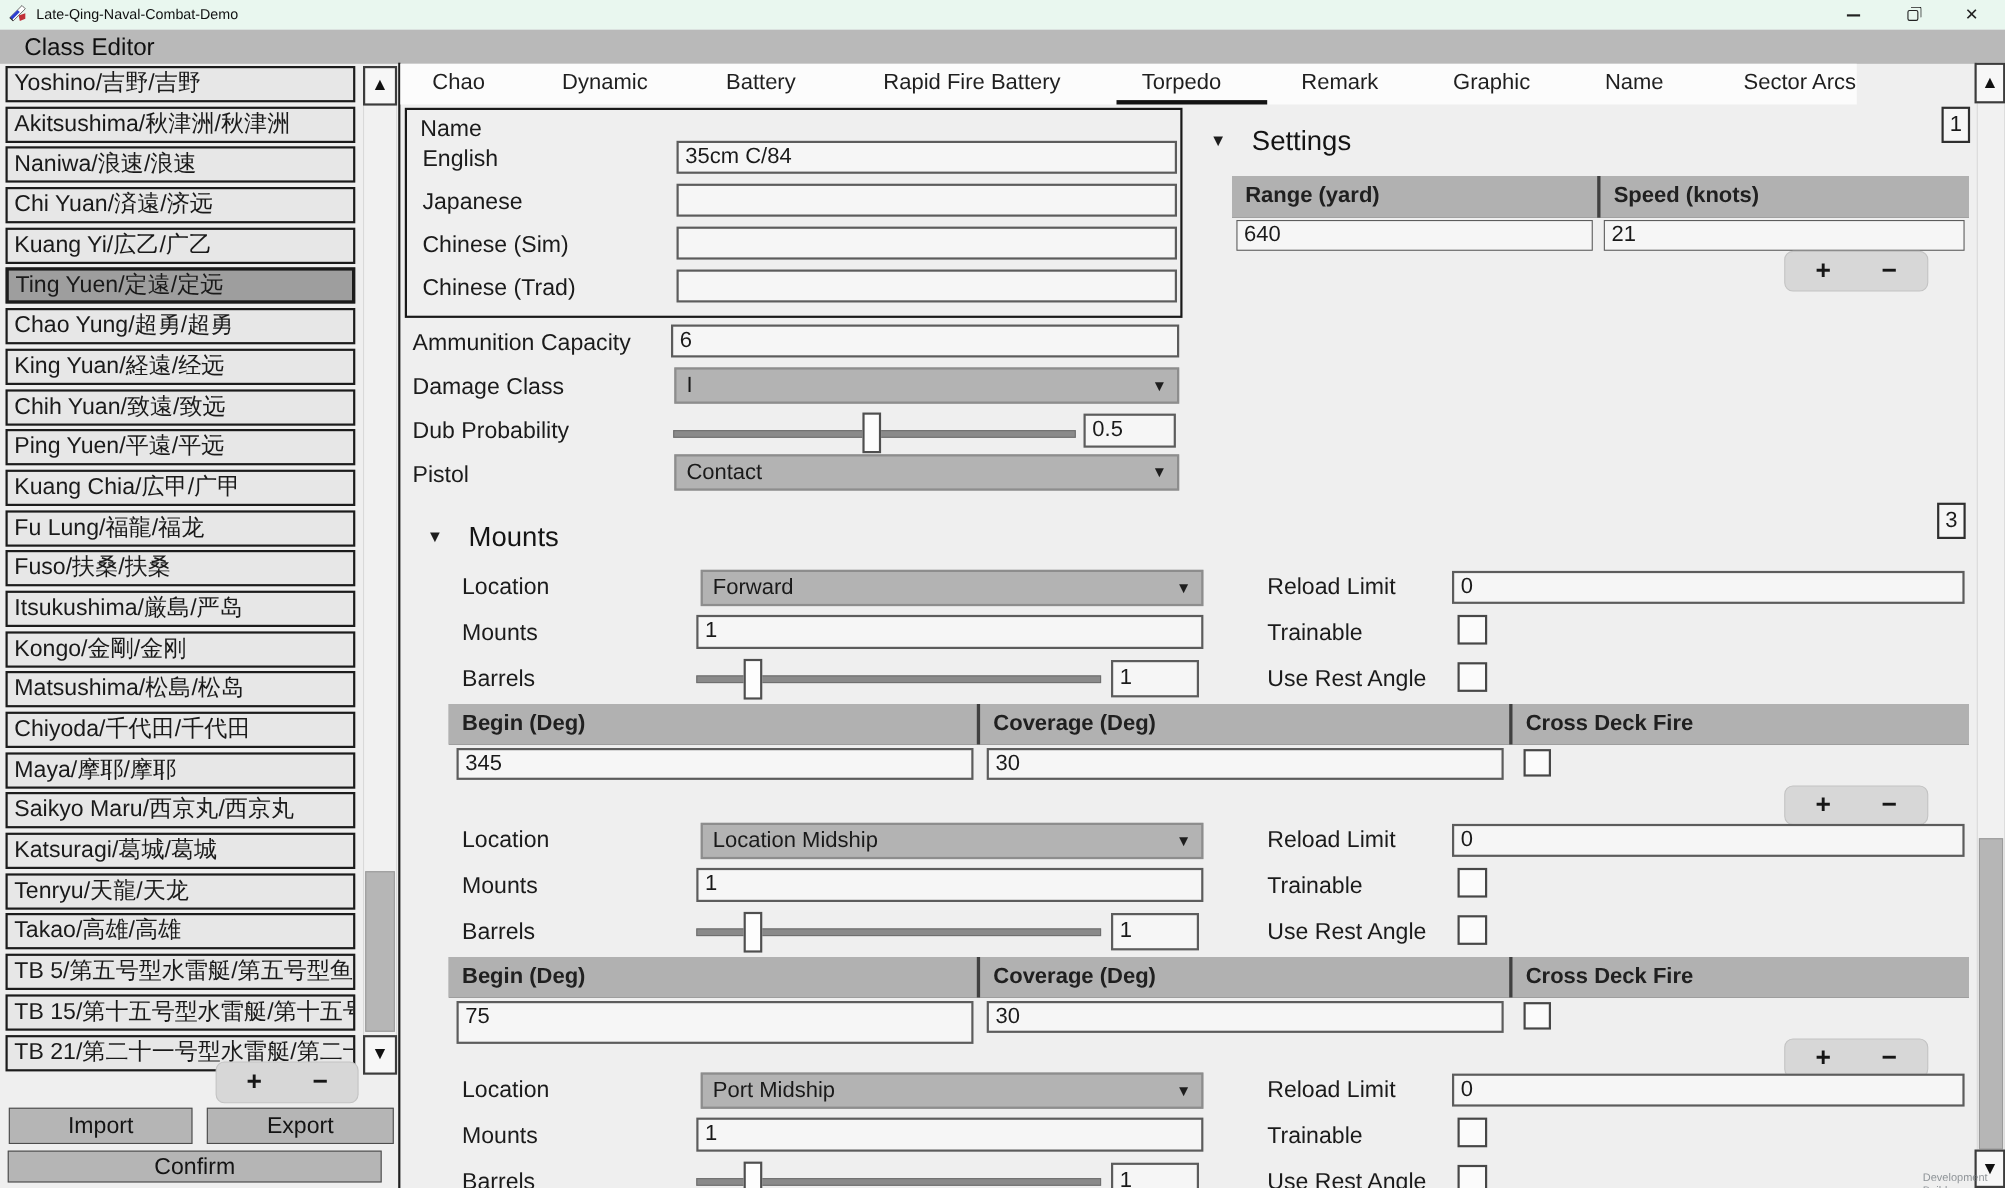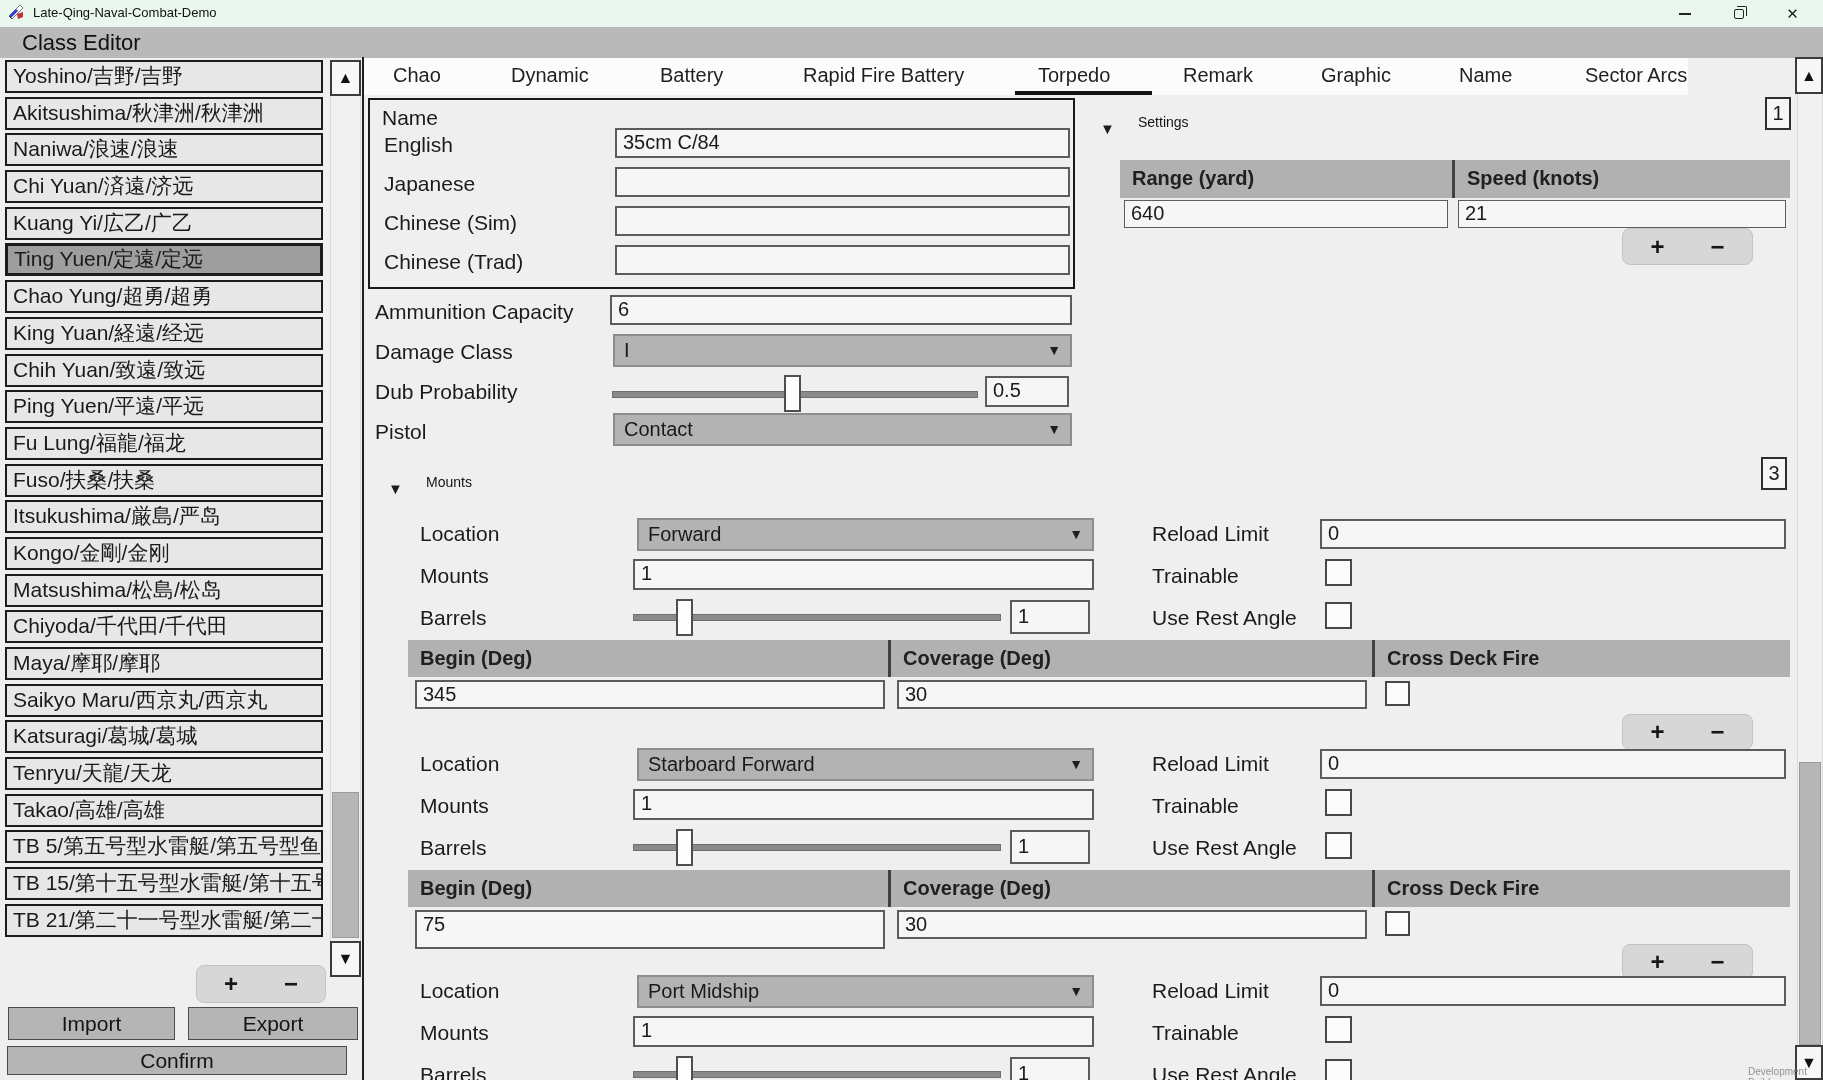--- a/index.html
+++ b/index.html
@@ -49,21 +49,21 @@
   .slider-track { position:absolute; background:#8a8a8a; border:1px solid #6f6f6f; }
   .slider-handle { position:absolute; background:#fdfdfd; border:2px solid #4f4f4f; }
   .hdr-table { position:absolute; display:flex; gap:3px; background:#404040;font-weight:bold; }
   .hdr-cell { flex:none; background:#b1b1b1; font-size:20px; line-height:37px; padding-left:12px; color:#202020; white-space:nowrap; overflow:hidden; }
   .plusminus { position:absolute; background:#d7d7d7; border:1px solid #c3c3c3; border-radius:8px;
     display:flex; align-items:center; justify-content:center; gap:46px; }
   .pm-btn { font-size:24px; font-weight:bold; color:#161616; line-height:1; }
   .badge { position:absolute; background:#f6f6f6; border:2px solid #2f2f2f; font-size:20px;
     line-height:29px; text-align:center; }
   .caret { position:absolute; font-size:15px; color:#1d1d1d; }
-  .section-label { position:absolute; font-size:14px; color:#141414; }
+  .section-label { position:absolute; font-size:25px; color:#141414; }
   .gray-btn { position:absolute; background:#b5b5b5; border:1.5px solid #4c4c4c; font-size:21px;
     display:flex; align-items:center; justify-content:center; color:#141414; }
 
   
   .main-divider { position:absolute; left:362px; top:57px; width:2px; height:1023px; background:#1f1f1f; }
   .tabbar { position:absolute; left:364px; top:58px; width:1324px; height:37px; background:#fcfcfc; }
   .tab { position:absolute; top:0; height:37px; line-height:35px; font-size:20px; color:#1f1f1f; white-space:nowrap; }
   .tab-underline { position:absolute; left:651px; bottom:0; width:137px; height:4px; background:#141414; }
 
   .name-box { position:absolute; left:368px; top:98px; width:707px; height:191px; border:2.5px solid #191919; }
@@ -105,20 +105,21 @@
       <div class="ship-item">Yoshino/吉野/吉野</div>
       <div class="ship-item">Akitsushima/秋津洲/秋津洲</div>
       <div class="ship-item">Naniwa/浪速/浪速</div>
       <div class="ship-item">Chi Yuan/済遠/济远</div>
       <div class="ship-item">Kuang Yi/広乙/广乙</div>
       <div class="ship-item selected">Ting Yuen/定遠/定远</div>
       <div class="ship-item">Chao Yung/超勇/超勇</div>
       <div class="ship-item">King Yuan/経遠/经远</div>
       <div class="ship-item">Chih Yuan/致遠/致远</div>
       <div class="ship-item">Ping Yuen/平遠/平远</div>
+      <div class="ship-item">Kuang Chia/広甲/广甲</div>
       <div class="ship-item">Fu Lung/福龍/福龙</div>
       <div class="ship-item">Fuso/扶桑/扶桑</div>
       <div class="ship-item">Itsukushima/厳島/严岛</div>
       <div class="ship-item">Kongo/金剛/金刚</div>
       <div class="ship-item">Matsushima/松島/松岛</div>
       <div class="ship-item">Chiyoda/千代田/千代田</div>
       <div class="ship-item">Maya/摩耶/摩耶</div>
       <div class="ship-item">Saikyo Maru/西京丸/西京丸</div>
       <div class="ship-item">Katsuragi/葛城/葛城</div>
       <div class="ship-item">Tenryu/天龍/天龙</div>
@@ -244,21 +245,21 @@
 
     <div class="plusminus" style="left:1622px; top:196px; width:131px; height:36px;">
       <span class="pm-btn">+</span>
       <span class="pm-btn">−</span>
     </div>
   </div>
 
   <div class="mount-block" style="top: 748px;">
     <span class="lbl" style="left:420px; top:4px">Location</span>
     <div class="dropdown" style="left:637px; top:0; width:457px; height:33px;">
-      <span>Starboard Forward</span>
+      <span>Location Midship</span>
       <span class="dd-arrow">▼</span>
     </div>
     <span class="lbl" style="left:1152px; top:4px">Reload Limit</span>
     <div class="input" style="left:1320px; top:1px; width:466px; height:30px;">0</div>
 
     <span class="lbl" style="left:420px; top:46px">Mounts</span>
     <div class="input" style="left:633px; top:41px; width:461px; height:31px;">1</div>
     <span class="lbl" style="left:1152px; top:46px">Trainable</span>
     <div class="checkbox" style="left:1325px; top:41px; width:27px; height:27px;"></div>
 

